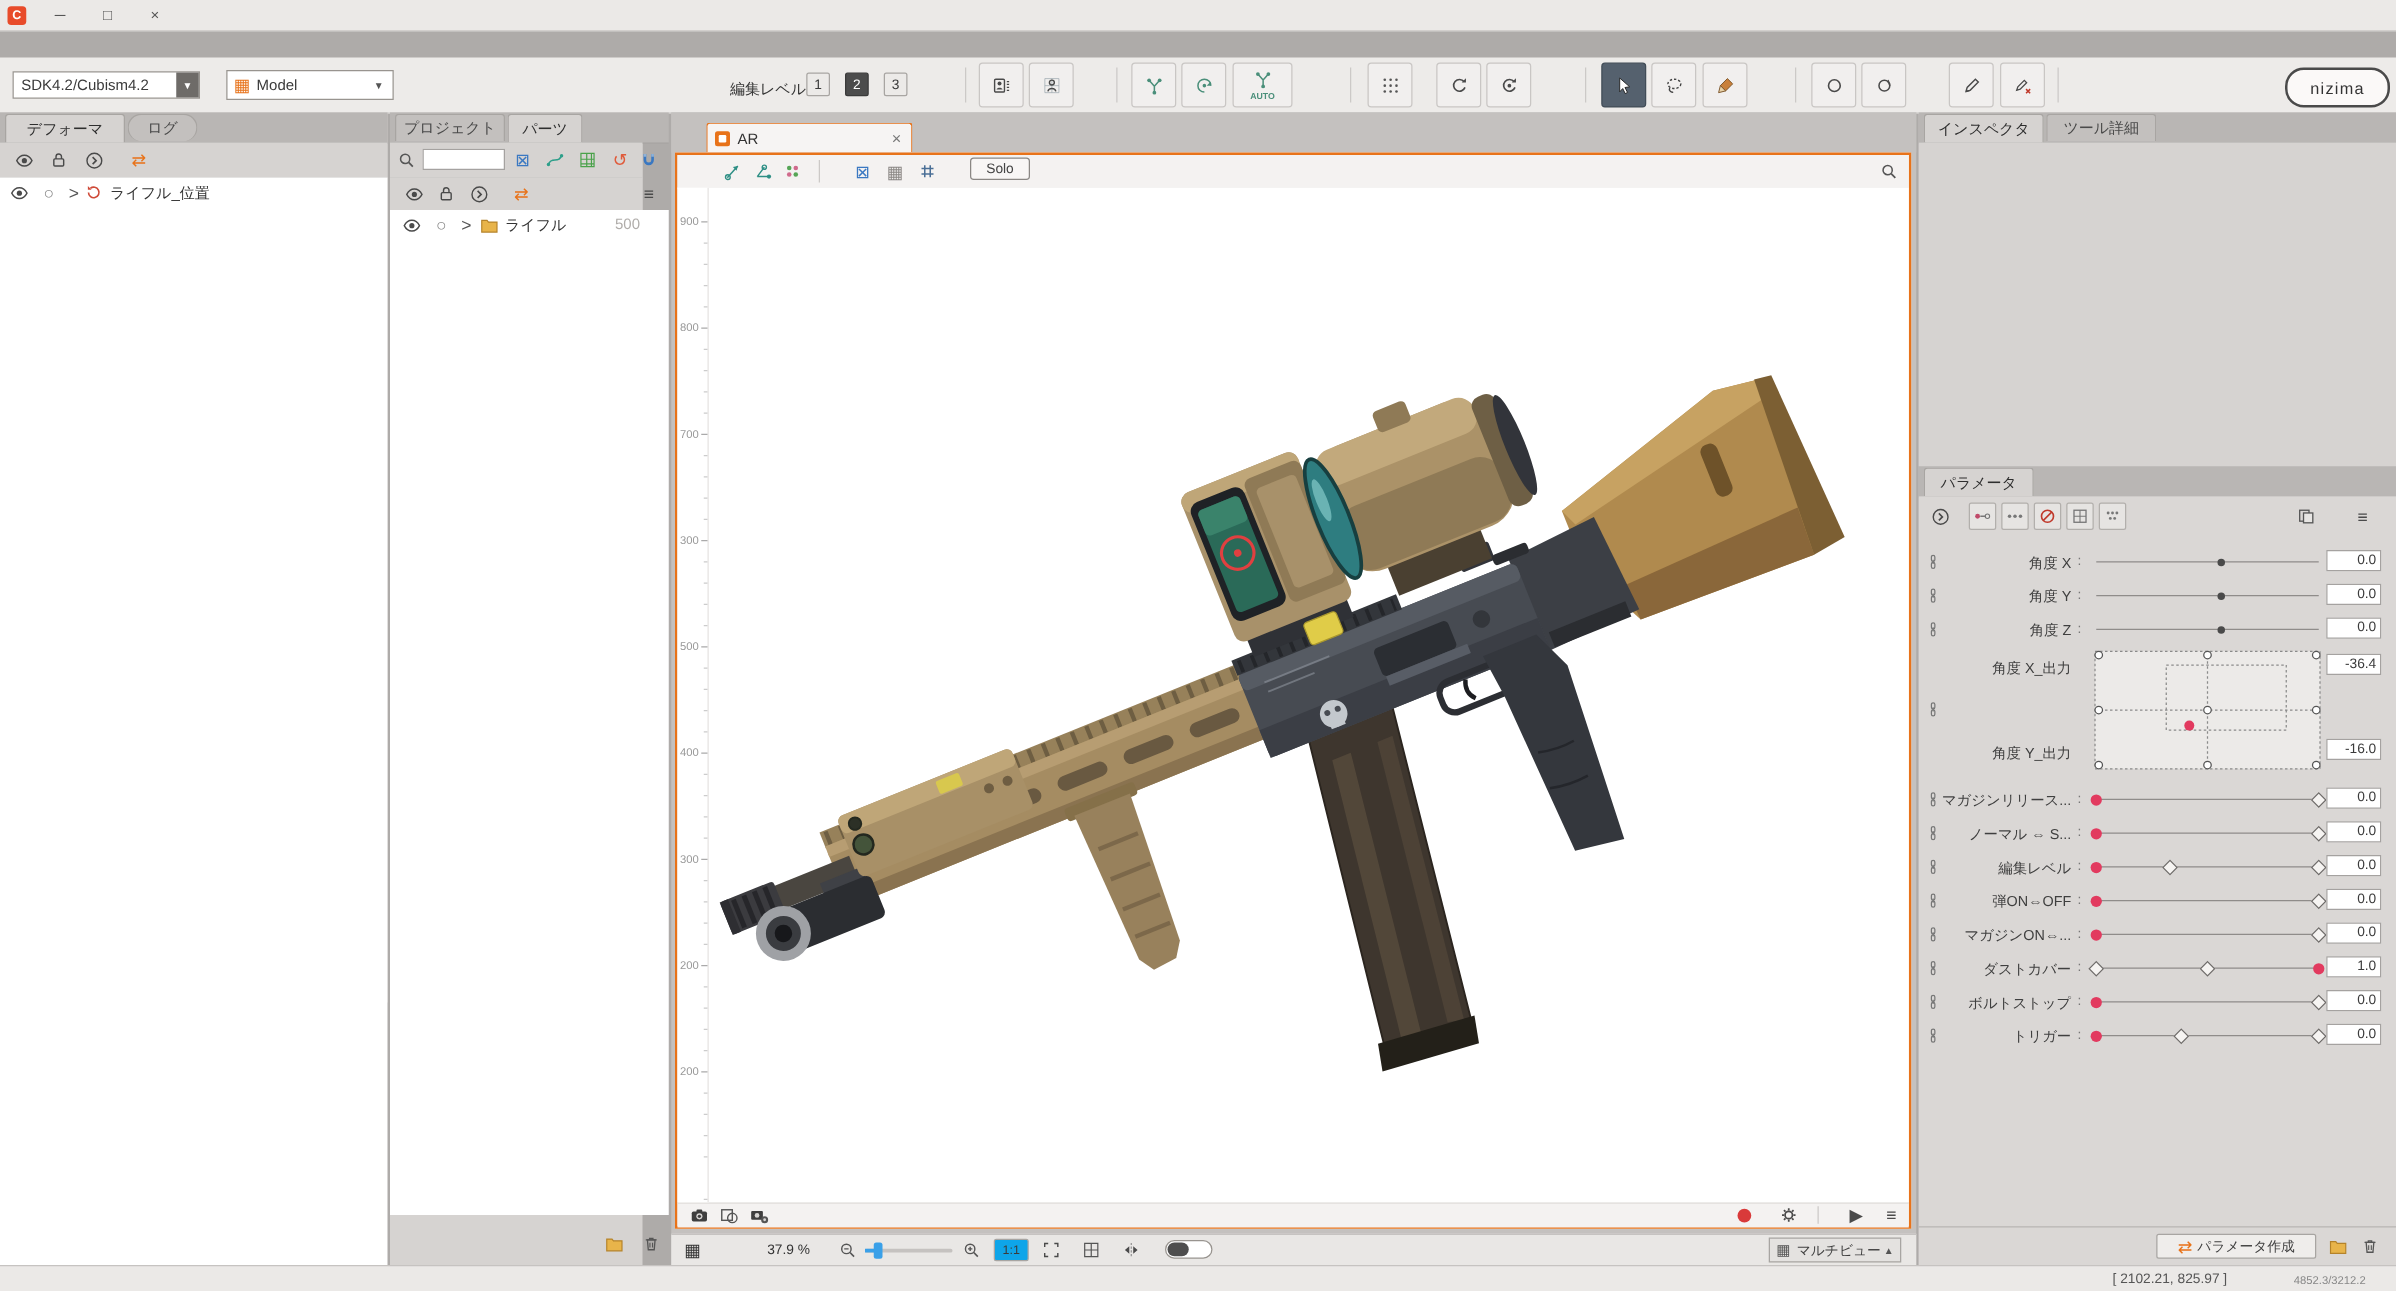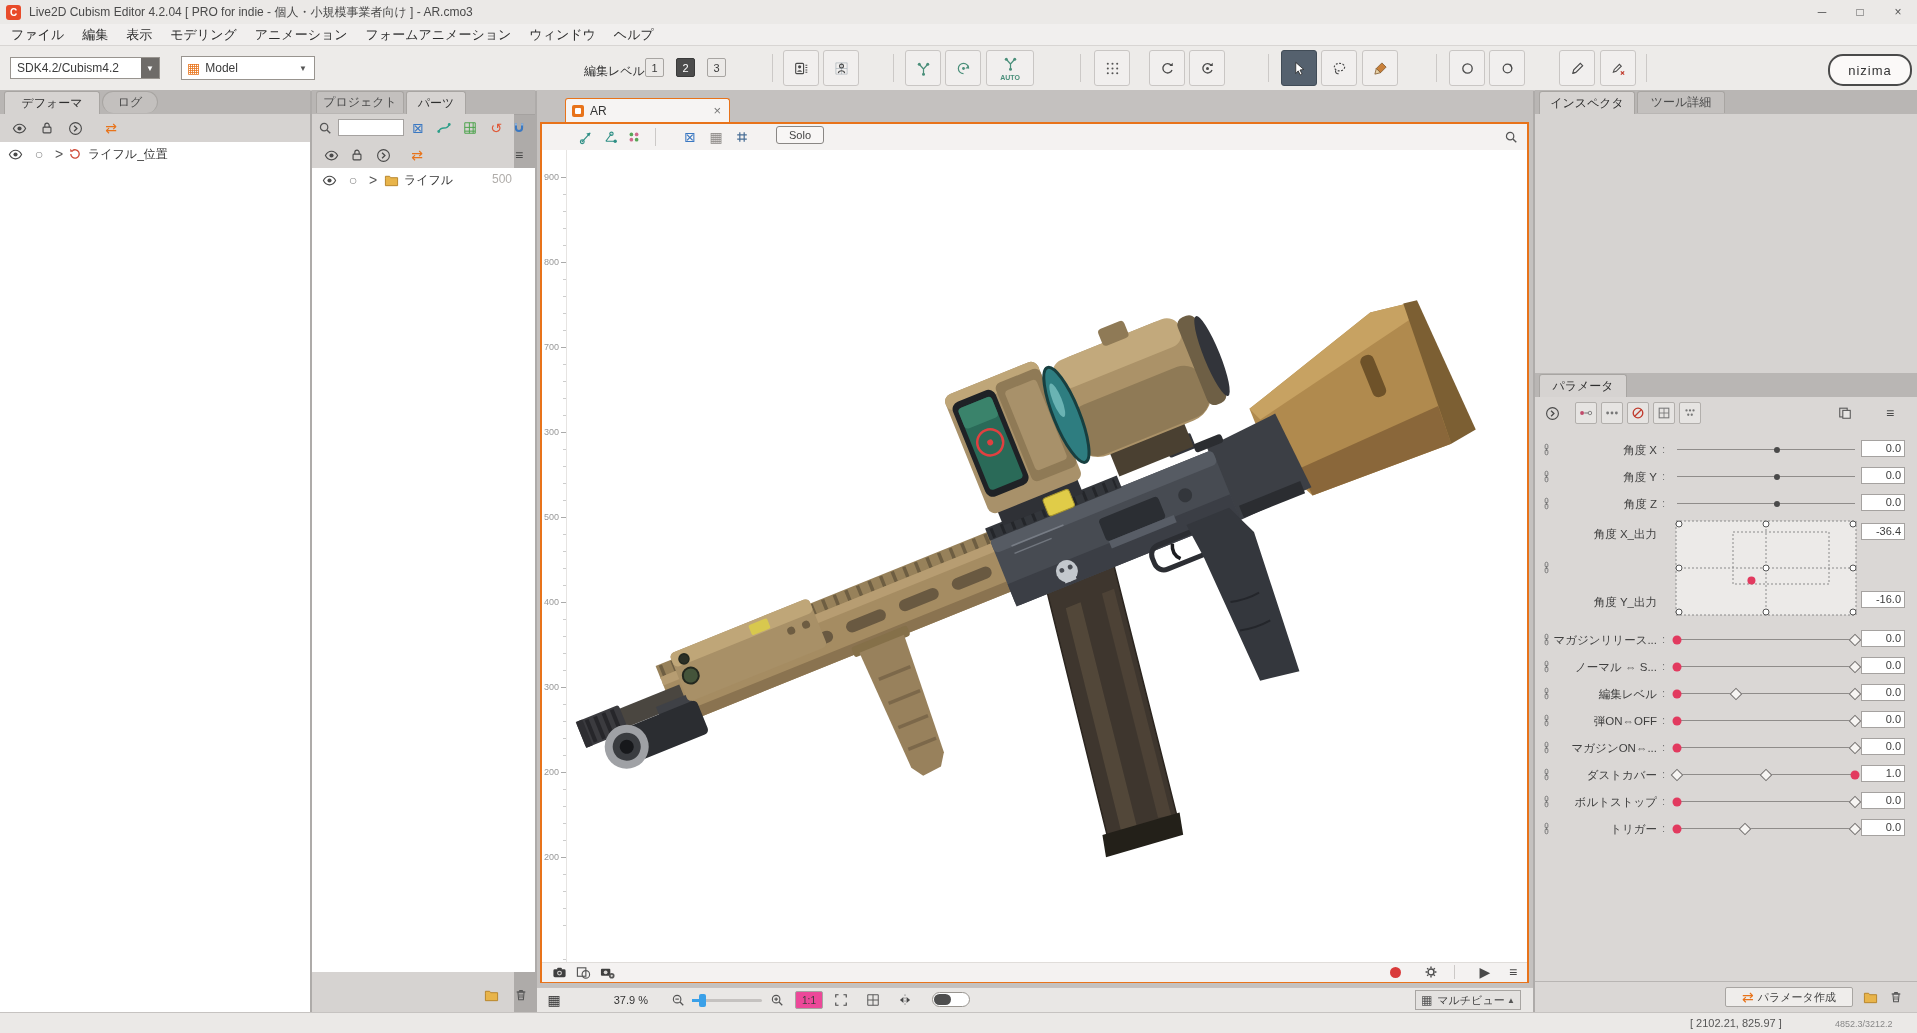--- a/index.html
+++ b/index.html
@@ -59,21 +59,21 @@
   .rtick.minor{width:3px;background:#ccc;}
   #camrow{position:absolute;left:0;background:#f4f2f1;border-top:1px solid #e0ddda;}
   .rec{width:11px;height:11px;border-radius:50%;background:var(--record-red,#d93a3a);}
   #artab{position:absolute;border:1px solid var(--accent-orange,#e8731a);border-bottom:none;background:#f6f4f3;
          border-radius:3px 3px 0 0;display:flex;align-items:center;box-sizing:border-box;}
   .aricon{width:12px;height:12px;background:var(--accent-orange,#e8731a);border-radius:2px;position:relative;margin:0 6px;}
   .aricon:after{content:"";position:absolute;left:3px;top:3px;right:3px;bottom:3px;background:#fff;border-radius:1px;}
   #solo{position:absolute;border:1px solid #8a8784;border-radius:3px;padding:2px 12px;font-size:11px;color:#444;background:#f8f6f5;}
   #zoombar{position:absolute;background:#e9e7e5;border-top:1px solid #c6c3c1;}
   .ztext{position:absolute;font-size:11px;color:#333;}
-  .zbtn{position:absolute;border:1px solid #a8a5a2;background:#ec4899;font-size:10px;border-radius:2px;
+  .zbtn{position:absolute;border:1px solid #a8a5a2;background:#0ea5e9;font-size:10px;border-radius:2px;
         display:flex;align-items:center;justify-content:center;box-sizing:border-box;}
   #zslider{position:absolute;height:3px;background:#c5c2c0;border-radius:2px;}
   #zfill{position:absolute;left:0;top:0;height:3px;background:var(--zoom-blue,#3aa0e8);}
   #zhandle{position:absolute;width:7px;height:13px;top:-5px;background:var(--zoom-blue,#3aa0e8);border-radius:2px;}
   #pill{position:absolute;width:38px;height:15px;border:1px solid #98948f;border-radius:8px;background:#fff;box-sizing:border-box;}
   #pillknob{position:absolute;left:1px;top:1px;width:17px;height:11px;border-radius:6px;background:#4e4e4e;}
   #mview{position:absolute;border:1px solid #a8a5a2;background:#e4e2e0;display:flex;align-items:center;font-size:11px;color:#3f3f3f;box-sizing:border-box;}
   
   #param-content{position:absolute;background:#dad7d5;}
   .kbtn{position:absolute;width:22px;height:22px;border:1px solid #b2afac;background:#e6e4e2;border-radius:2px;
@@ -98,36 +98,25 @@
   
   #statusbar{left:0;top:1012px;width:1917px;height:21px;background:#ebe9e7;border-top:1px solid #c6c3c1;font-size:11px;color:#555;}
 </style>
 </head>
 <body>
 
 <div id="app">
 
   <div id="titlebar" class="abs">
     <span id="appicon">C</span>
-    <span id="wintitle">Live2D Cubism Editor 4.2.04   [ PRO for indie - 個人・小規模事業者向け ]  - AR.cmo3</span>
     <span class="winbtn">─</span>
     <span class="winbtn">□</span>
     <span class="winbtn">×</span>
   </div>
 
-  <div id="menubar" class="abs">
-      <span class="menu-item">ファイル</span>
-      <span class="menu-item">編集</span>
-      <span class="menu-item">表示</span>
-      <span class="menu-item">モデリング</span>
-      <span class="menu-item">アニメーション</span>
-      <span class="menu-item">フォームアニメーション</span>
-      <span class="menu-item">ウィンドウ</span>
-      <span class="menu-item">ヘルプ</span>
-    </div>
 
   <div id="toolbar" class="abs">
     <div class="select" style="left:10px;top:11px;width:150px;height:22px;">
       <span style="padding-left:6px;">SDK4.2/Cubism4.2</span>
       <span class="sdk-caret">▼</span>
     </div>
     <div class="select" style="left:181px;top:10px;width:134px;height:24px;">
       <span class="glyph" style="color:var(--accent-orange,#e8731a);margin:0 5px;">▦</span>
       <span>Model</span>
       <span style="margin-left:auto;margin-right:7px;font-size:8px;color:#555;">▼</span>

